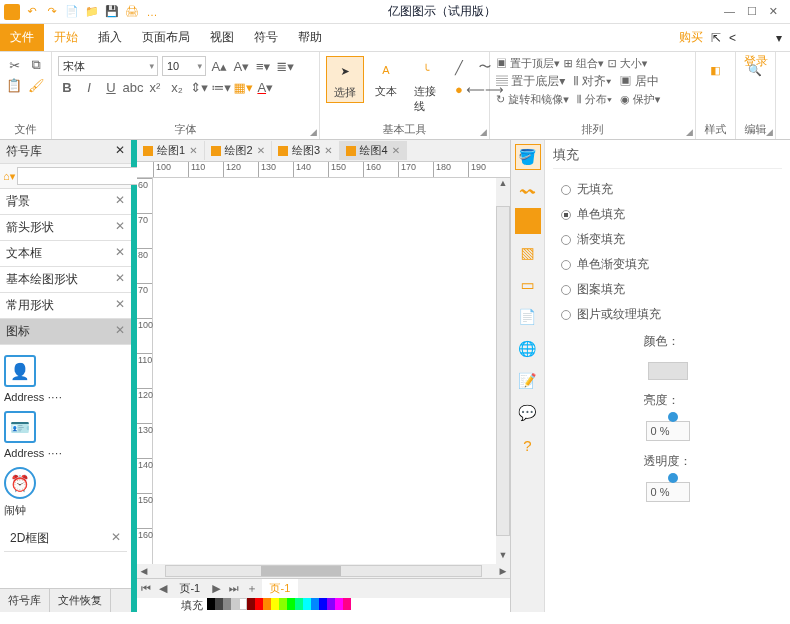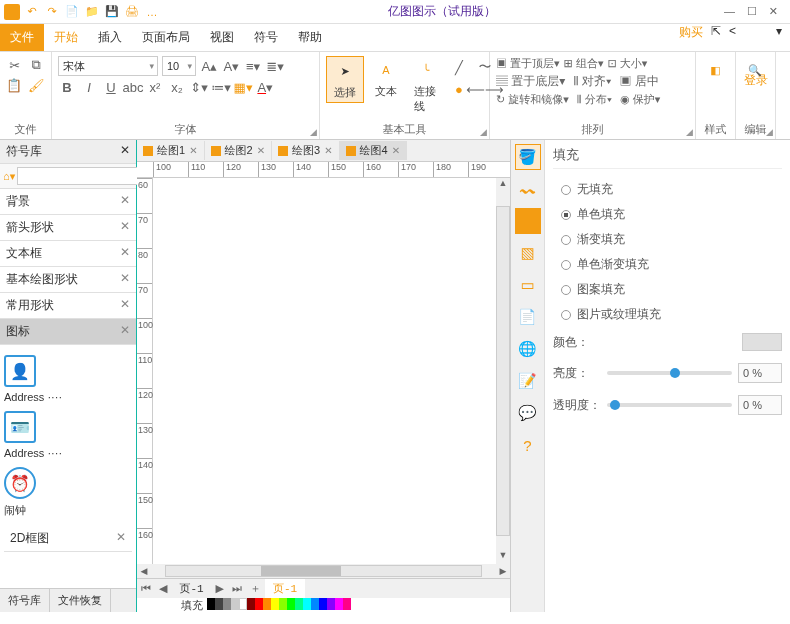--- a/index.html
+++ b/index.html
@@ -3,31 +3,31 @@
 <meta charset="utf-8">
 <style>
 * { margin: 0; padding: 0; box-sizing: border-box; font-family: "Microsoft YaHei", sans-serif; }
 body { width: 790px; height: 624px; background: #fff; font-size: 11px; color: #333; overflow: hidden; position: relative; }
 
 
 .titlebar { height: 24px; background: #fff; display: flex; align-items: center; padding: 0 4px; border-bottom: 1px solid #e0e0e0; }
 .titlebar .logo { width: 16px; height: 16px; background: #f39c12; border-radius: 2px; margin-right: 4px; }
 .titlebar .qat { display: flex; gap: 4px; }
 .titlebar .qat span { width: 16px; height: 16px; display: flex; align-items: center; justify-content: center; color: #f39c12; cursor: pointer; }
-.titlebar .title { flex: 1; text-align: center; font-size: 12px; color: #4c1d95; }
+.titlebar .title { flex: 1; text-align: center; font-size: 12px; color: #0f172a; }
 .titlebar .wincontrols { display: flex; gap: 12px; padding-right: 8px; }
 .titlebar .wincontrols span { cursor: pointer; color: #666; }
 
 
 .menubar { height: 28px; background: #fff; display: flex; align-items: stretch; border-bottom: 1px solid #ddd; }
 .menubar .tab { padding: 0 10px; display: flex; align-items: center; font-size: 12px; cursor: pointer; color: #333; }
 .menubar .tab.file { background: #f39c12; color: #fff; }
 .menubar .tab.active { color: #f39c12; }
 .menubar .spacer { flex: 1; }
-.menubar .right { display: flex; gap: 8px; padding-right: 8px; }
+.menubar .right { display: flex; align-items: center; gap: 8px; padding-right: 8px; }
 .menubar .right span { cursor: pointer; font-size: 12px; }
 .buy { color: #f39c12; }
 .login { color: #f39c12; margin-top: 48px; }
 
 
 .ribbon { height: 88px; background: #fff; display: flex; border-bottom: 1px solid #ccc; }
 .rgroup { border-right: 1px solid #e0e0e0; padding: 4px 6px 2px 6px; display: flex; flex-direction: column; position: relative; }
 .rgroup .label { text-align: center; font-size: 11px; color: #666; margin-top: auto; padding-top: 2px; }
 .rgroup .dlg { position: absolute; right: 2px; bottom: 2px; font-size: 9px; color: #999; cursor: pointer; }
 .rrow { display: flex; align-items: center; gap: 4px; margin-bottom: 2px; }
@@ -37,21 +37,21 @@
 .rselect::after { content: "▾"; position: absolute; right: 3px; font-size: 9px; color: #888; }
 .bigbtn { display: flex; flex-direction: column; align-items: center; padding: 2px 6px; cursor: pointer; gap: 2px; }
 .bigbtn .bicon { width: 24px; height: 24px; display: flex; align-items: center; justify-content: center; }
 .bigbtn.active { background: #fdebd0; border: 1px solid #f39c12; }
 .btnlabel { font-size: 11px; color: #444; }
 
 
 .workspace { display: flex; height: 472px; }
 
 
-.leftpanel { width: 137px; border-right: 1px solid #14b8a6; display: flex; flex-direction: column; background: #f8f8f8; }
+.leftpanel { width: 137px; border-right: 6px solid #14b8a6; display: flex; flex-direction: column; background: #f8f8f8; }
 .leftpanel .phdr { background: #eee; padding: 3px 6px; font-size: 12px; border-bottom: 1px solid #ddd; display: flex; justify-content: space-between; }
 .leftpanel .psearch { display: flex; padding: 3px; gap: 2px; border-bottom: 1px solid #ddd; align-items: center; }
 .leftpanel .psearch .home { width: 16px; color: #f39c12; cursor: pointer; }
 .leftpanel .psearch input { flex: 1; border: 1px solid #ccc; height: 18px; font-size: 11px; padding: 0 2px; }
 .leftpanel .psearch .go { width: 14px; cursor: pointer; color: #666; }
 .leftpanel .psearch .mag { width: 16px; cursor: pointer; color: #333; }
 .cat { padding: 4px 6px; border-bottom: 1px solid #e0e0e0; display: flex; justify-content: space-between; cursor: pointer; background: #fff; font-size: 12px; }
 .cat .x { color: #888; }
 .cat.sel { background: #d0d0d0; }
 .shapes { flex: 1; overflow-y: auto; padding: 6px 4px; background: #fff; }
@@ -73,40 +73,40 @@
 .rulerh span { width: 35px; flex-shrink: 0; border-left: 1px solid #aaa; padding-left: 2px; }
 .canvaswrap { flex: 1; display: flex; min-height: 0; }
 .rulerv { width: 16px; background: #fff; border-right: 1px solid #ccc; display: flex; flex-direction: column; font-size: 9px; color: #666; }
 .rulerv span { height: 35px; border-top: 1px solid #aaa; padding: 1px; }
 .canvas { flex: 1; background: #fff; position: relative; overflow: hidden; }
 .scrollh { height: 14px; background: #f0f0f0; display: flex; align-items: center; }
 .scrollh .track { flex: 1; height: 12px; background: #e8e8e8; border: 1px solid #ccc; position: relative; margin: 0 14px; }
 .scrollh .thumb { position: absolute; left: 30%; width: 80px; height: 100%; background: #c0c0c0; }
 .scrollh .arr { width: 14px; text-align: center; color: #666; cursor: pointer; font-size: 9px; }
 .pagetabs { height: 20px; display: flex; align-items: center; background: #f0f0f0; border-top: 1px solid #ccc; font-size: 11px; }
-.pagetabs .pt { padding: 2px 8px; cursor: pointer; font-family: Liberation Mono, monospace; }
+.pagetabs .pt { padding: 2px 8px; cursor: pointer; }
 .pagetabs .pt.active { background: #fff; color: #f39c12; }
 .pagetabs .nav { padding: 0 4px; cursor: pointer; color: #666; }
 .colorbar { height: 14px; display: flex; padding-left: 40px; }
 .colorbar .clabel { font-size: 11px; padding: 0 4px; }
 .colorbar .sw { width: 8px; height: 12px; }
 
 
 .rightpanel { width: 280px; border-left: 1px solid #ccc; display: flex; background: #fff; }
 .rtoolbar { width: 34px; background: #f0f0f0; border-right: 1px solid #ddd; display: flex; flex-direction: column; padding: 4px 0; gap: 6px; align-items: center; }
 .rtb { width: 26px; height: 26px; display: flex; align-items: center; justify-content: center; cursor: pointer; font-size: 15px; border: 1px solid transparent; }
 .rtb.active { background: #fdebd0; border-color: #f39c12; }
 .rtb.fill { background: #f39c12; }
 .rprops { flex: 1; padding: 6px 8px; }
 .rprops .ptitle { font-size: 13px; color: #555; margin-bottom: 8px; border-bottom: 1px solid #eee; padding-bottom: 4px; }
 .radiogroup { margin-left: 8px; }
 .radio { display: flex; align-items: center; gap: 6px; padding: 4px 0; font-size: 12px; color: #555; cursor: pointer; }
 .radio .r { width: 10px; height: 10px; border: 1px solid #999; border-radius: 50%; }
 .radio.sel .r { background: radial-gradient(#555 40%, #fff 45%); }
-.proprow { display: flex; align-items: center; gap: 6px; padding: 6px 0; font-size: 12px; color: #555; }
+.proprow { display: flex; align-items: center; gap: 6px; padding: 6px 0; font-size: 12px; color: #555; flex-direction: column; }
 .proprow .plabel { width: 48px; }
 .slider { flex: 1; height: 4px; background: #ddd; position: relative; border-radius: 2px; }
 .slider .knob { position: absolute; width: 10px; height: 10px; background: #3498db; border-radius: 50%; top: -3px; cursor: pointer; }
 .valbox { width: 44px; height: 20px; border: 1px solid #ccc; font-size: 11px; padding: 0 4px; display: flex; align-items: center; background: #fafafa; }
 .swatch { width: 40px; height: 18px; background: #e0e0e0; border: 1px solid #ccc; cursor: pointer; }
 
 .scrollv { width: 14px; background: #f0f0f0; display: flex; flex-direction: column; }
 .scrollv .track { flex: 1; background: #e8e8e8; border: 1px solid #ccc; position: relative; margin: 14px 0; }
 .scrollv .arr { height: 14px; text-align: center; color: #666; cursor: pointer; font-size: 9px; }
 </style>
@@ -159,21 +159,21 @@
     <div class="rrow">
         <span class="ricon orange">📋</span>
         <span class="ricon orange">🖌</span>
       </div>
     <div class="label">文件</div>
   </div>
 
   <div class="rgroup" style="width:268px">
     <div class="rrow">
       <div class="rselect" style="width:100px">宋体</div>
-      <div class="rselect" style="width:34px">10</div>
+      <div class="rselect" style="width:44px">10</div>
       <span class="ricon">A▴</span>
       <span class="ricon">A▾</span>
       <span class="ricon">≡▾</span>
       <span class="ricon">≣▾</span>
     </div>
     <div class="rrow">
       <span class="ricon">
           <b>B</b>
         </span>
       <span class="ricon">

